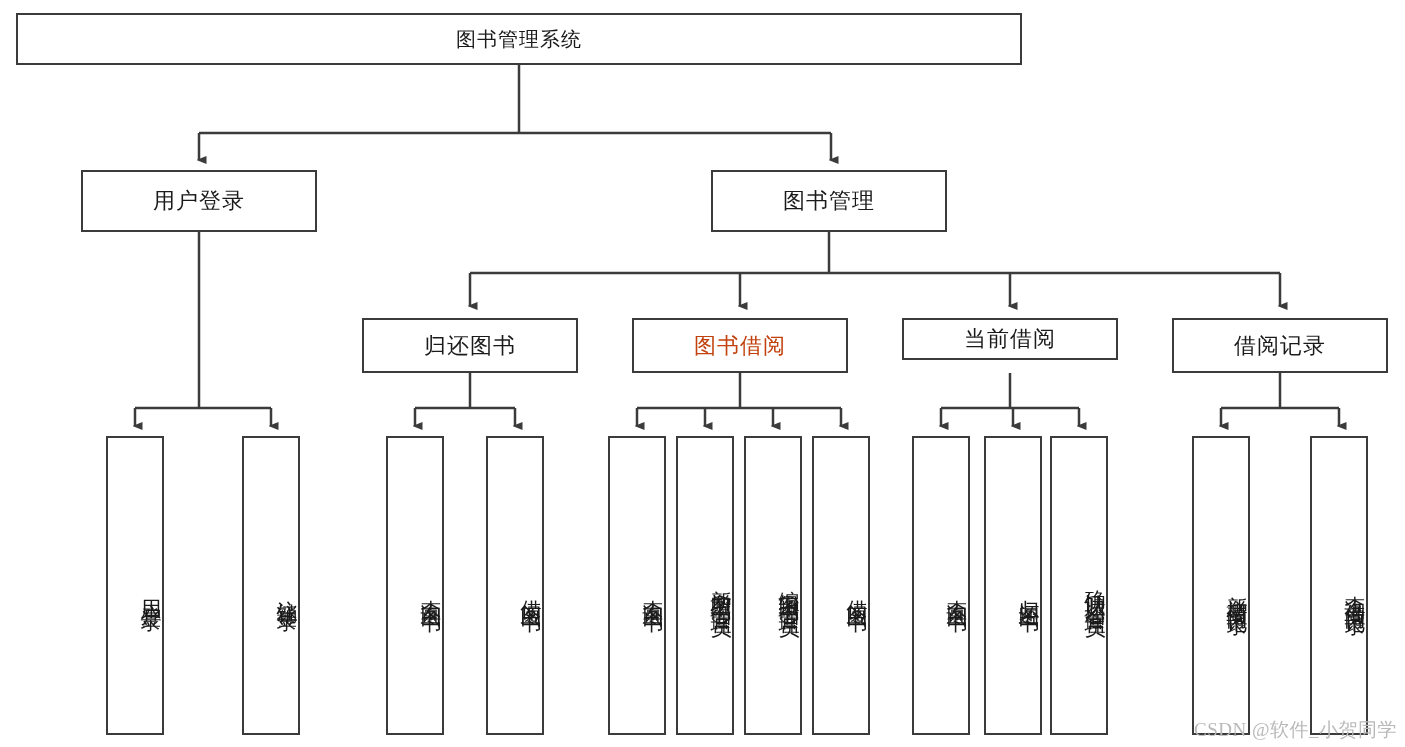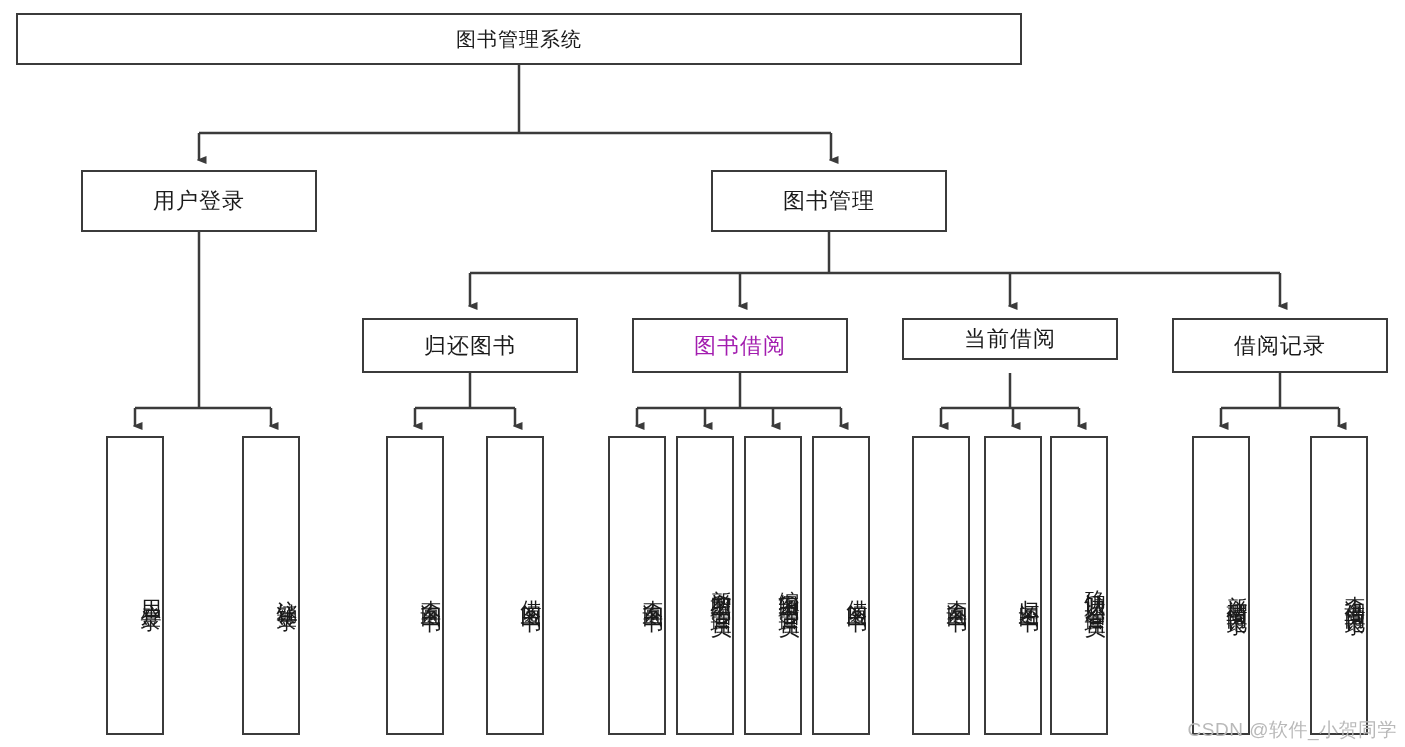--- a/index.html
+++ b/index.html
@@ -108,21 +108,21 @@
       <path d="M1339,408 L1339,426" marker-end="url(#arrow)"></path>
     </g>
   </svg>
 
   <div class="node h root" style="left: 16px; top: 13px; width: 1006px; height: 52px; border-color: rgb(59, 59, 59); background: rgb(255, 255, 255); color: rgb(26, 26, 26);">图书管理系统</div>
 
   <div class="node h" style="left: 81px; top: 170px; width: 236px; height: 62px; border-color: rgb(59, 59, 59); background: rgb(255, 255, 255); color: rgb(26, 26, 26);">用户登录</div>
   <div class="node h" style="left: 711px; top: 170px; width: 236px; height: 62px; border-color: rgb(59, 59, 59); background: rgb(255, 255, 255); color: rgb(26, 26, 26);">图书管理</div>
 
   <div class="node h" style="left: 362px; top: 318px; width: 216px; height: 55px; border-color: rgb(59, 59, 59); background: rgb(255, 255, 255); color: rgb(26, 26, 26);">归还图书</div>
-  <div class="node h" style="left: 632px; top: 318px; width: 216px; height: 55px; border-color: rgb(59, 59, 59); background: rgb(255, 255, 255); color: #a21caf;">图书借阅</div>
+  <div class="node h" style="left: 632px; top: 318px; width: 216px; height: 55px; border-color: rgb(59, 59, 59); background: rgb(255, 255, 255); color: #c2410c;">图书借阅</div>
   <div class="node h" style="left: 902px; top: 318px; width: 216px; height: 42px; border-color: rgb(59, 59, 59); background: rgb(255, 255, 255); color: rgb(26, 26, 26);">当前借阅</div>
   <div class="node h" style="left: 1172px; top: 318px; width: 216px; height: 55px; border-color: rgb(59, 59, 59); background: rgb(255, 255, 255); color: rgb(26, 26, 26); text-align: right;">借阅记录</div>
 
   <div class="node v" style="left: 106px; top: 436px; width: 58px; height: 299px; border-color: rgb(59, 59, 59); background: rgb(255, 255, 255); color: rgb(26, 26, 26);">
     <span class="vtext">用户登录</span>
     </div>
   <div class="node v" style="left: 242px; top: 436px; width: 58px; height: 299px; border-color: rgb(59, 59, 59); background: rgb(255, 255, 255); color: rgb(26, 26, 26);">
     <span class="vtext">注销登录</span>
     </div>
 
@@ -156,14 +156,14 @@
     <span class="vtext">确认归还（管理员）</span>
     </div>
 
   <div class="node v" style="left: 1192px; top: 436px; width: 58px; height: 299px; border-color: rgb(59, 59, 59); background: rgb(255, 255, 255); color: rgb(26, 26, 26);">
     <span class="vtext">新增借阅记录</span>
     </div>
   <div class="node v" style="left: 1310px; top: 436px; width: 58px; height: 299px; border-color: rgb(59, 59, 59); background: rgb(255, 255, 255); color: rgb(26, 26, 26);">
     <span class="vtext">查询借阅记录</span>
     </div>
 
-  <div class="watermark" style="color: rgb(185, 185, 185);">CSDN @软件_小贺同学</div>
+  <div class="watermark" style="color: rgb(185, 185, 185); font-family: Liberation Serif, serif;">CSDN @软件_小贺同学</div>
 </div>
 
 </body></html>

